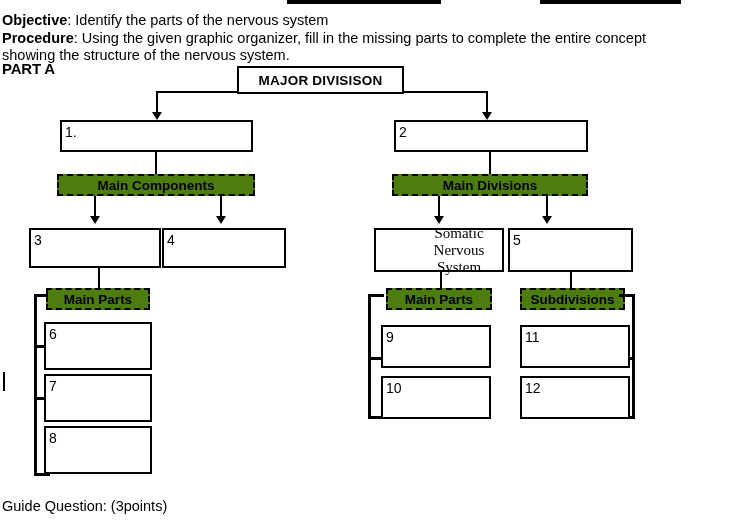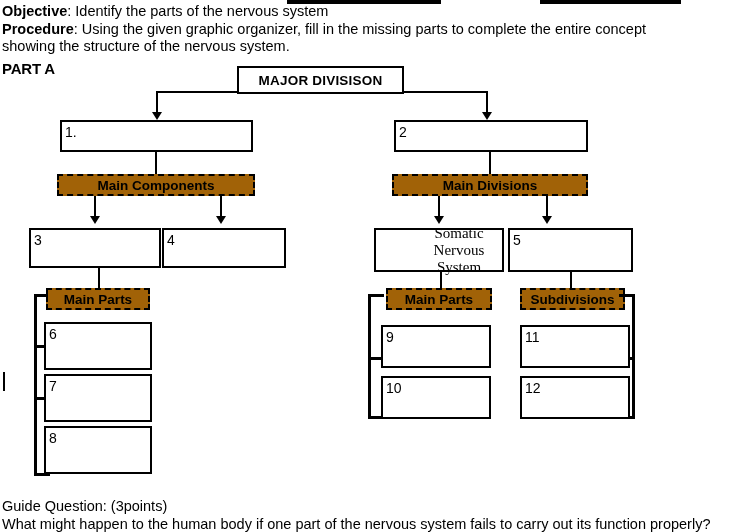--- a/index.html
+++ b/index.html
@@ -5,36 +5,36 @@
   html,body{margin:0;padding:0;}
   body{
     width:731px;height:532px;position:relative;background:#ffffff;
     font-family:"Liberation Sans", sans-serif;color:#000;overflow:hidden;
   }
 
   
   .toprule{position:absolute;top:0;height:4px;background:#000;}
 
   
-  .hdr{position:absolute;left:2px;top:3px;width:725px;font-size:14.5px;line-height:17.5px;}
+  .hdr{position:absolute;left:2px;top:12px;width:725px;font-size:14.5px;line-height:17.5px;}
   .hdr b{font-weight:bold;}
   .hdr .line{white-space:nowrap;}
   .parta{position:absolute;left:2px;top:60px;font-size:15px;font-weight:bold;letter-spacing:-0.2px;}
 
   
   .box{position:absolute;border:2px solid #000;box-sizing:border-box;background:#fff;}
   .box .num{position:absolute;left:3px;top:2px;font-size:14px;line-height:16px;font-family:"Liberation Sans",sans-serif;}
   .box.center{display:flex;align-items:center;justify-content:center;}
   .box .ttl{font-weight:bold;font-size:13.5px;letter-spacing:.2px;}
 
   
   .serif{font-family:"Liberation Serif", serif;font-size:15px;line-height:17px;text-align:center;width:100%;padding-left:40px;}
 
   
-  .dbox{position:absolute;border:2px dashed #000;box-sizing:border-box;background:#a16207;
+  .dbox{position:absolute;border:2px dashed #000;box-sizing:border-box;background:#4d7c0f;
         display:flex;align-items:center;justify-content:center;font-weight:bold;font-size:13.5px;}
 
   
   .v{position:absolute;background:#000;width:2px;}
   .h{position:absolute;background:#000;height:2px;}
   .vthick{position:absolute;background:#000;width:3px;}
   .hthick{position:absolute;background:#000;height:3px;}
   .arrow{position:absolute;width:0;height:0;border-left:5px solid transparent;border-right:5px solid transparent;border-top:8px solid #000;}
 
   .foot{position:absolute;left:2px;top:498px;width:727px;font-size:14.5px;line-height:17.5px;}
@@ -158,14 +158,13 @@
 
 <div class="box" style="left:520px;top:325px;width:110px;height:43px;">
   <span class="num">11</span>
 </div>
 <div class="box" style="left:520px;top:376px;width:110px;height:43px;">
   <span class="num">12</span>
 </div>
 
 <div class="foot">
   <div>Guide Question: (3points)</div>
-  <div>What might happen to the human body if one part of the nervous system fails to carry out its function properly?</div>
 </div>
 
 </body></html>

